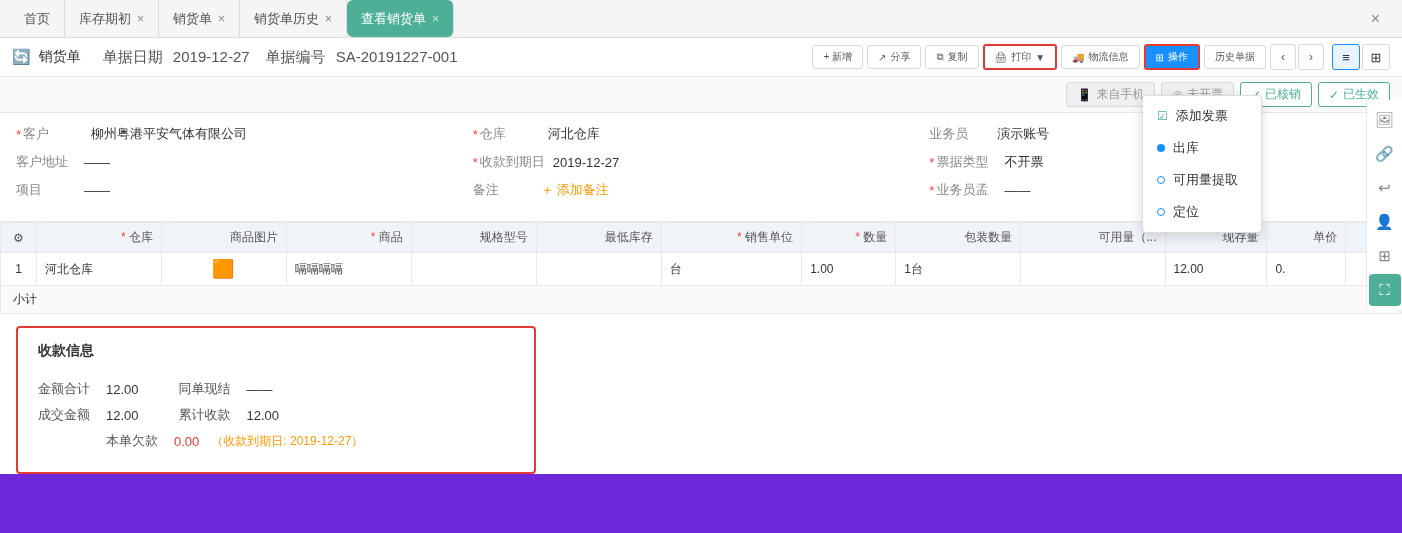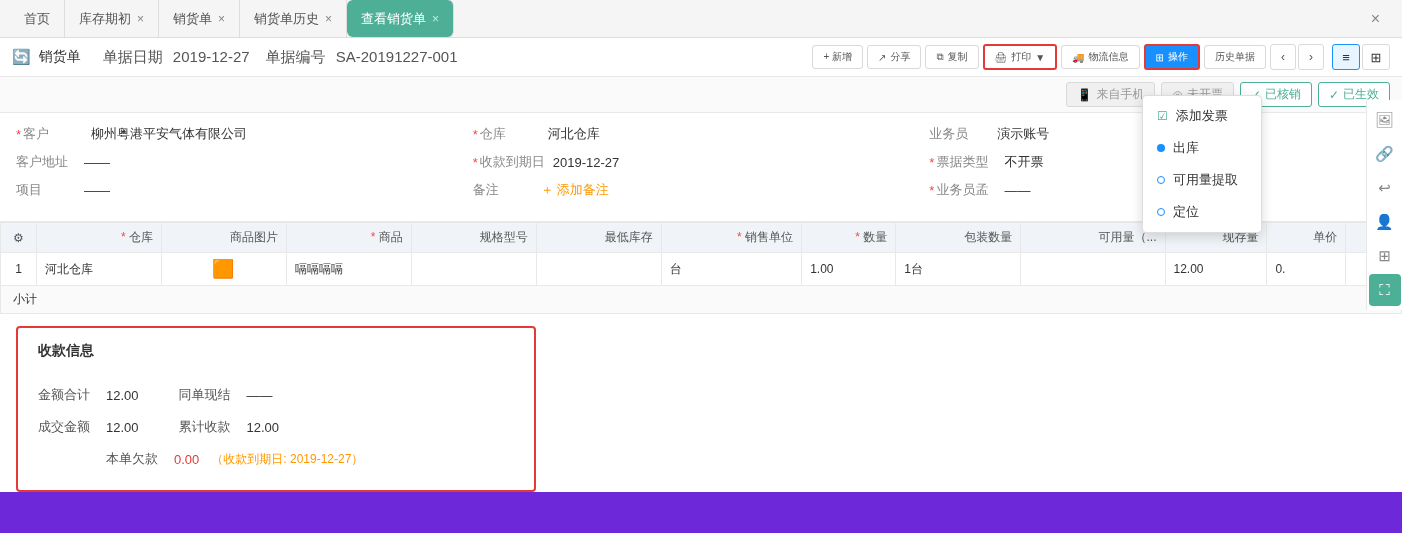--- a/index.html
+++ b/index.html
@@ -74,21 +74,21 @@
     .th-settings { width: 36px; text-align: center; }
     .required-star { color: #f44; }
 
     
     .payment-section {
       margin: 12px 16px; border: 2px solid #e53935; border-radius: 4px;
       padding: 14px 20px; max-width: 520px; background: #fff;
     }
     .payment-title { font-size: 14px; font-weight: bold; margin-bottom: 20px; }
     .payment-row { display: flex; align-items: center; margin-bottom: 8px; gap: 40px; }
-    .payment-item { display: flex; align-items: center; gap: 8px; margin-top: 6px; }
+    .payment-item { display: flex; align-items: center; gap: 8px; }
     .payment-item .p-label { color: #555; font-size: 13px; min-width: 60px; }
     .payment-item .p-value { font-size: 13px; color: #333; }
     .p-value.red { color: #e53935; }
     .p-value.orange { color: #ff9800; }
 
     
     .dropdown-menu {
       position: absolute; top: 95px; right: 140px; background: #fff;
       border: 1px solid #ddd; border-radius: 4px; box-shadow: 0 4px 12px rgba(0,0,0,0.15);
       z-index: 100; min-width: 120px; padding: 4px 0;

